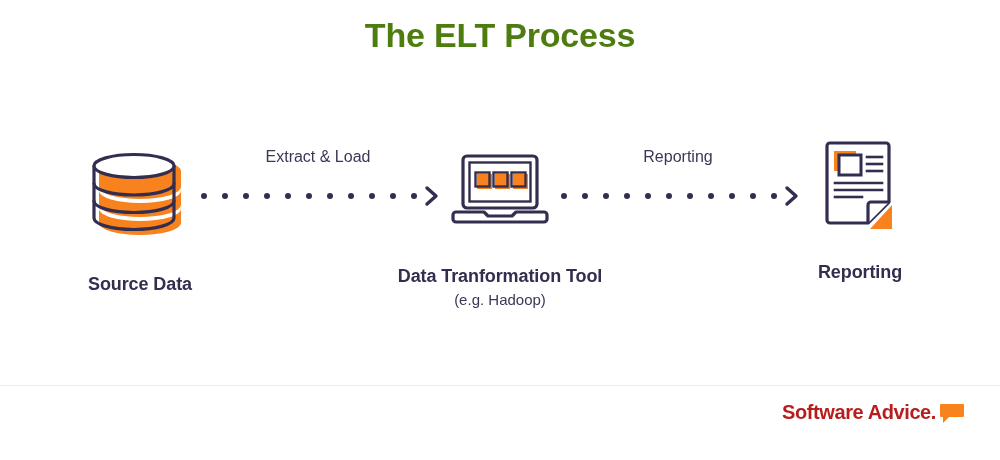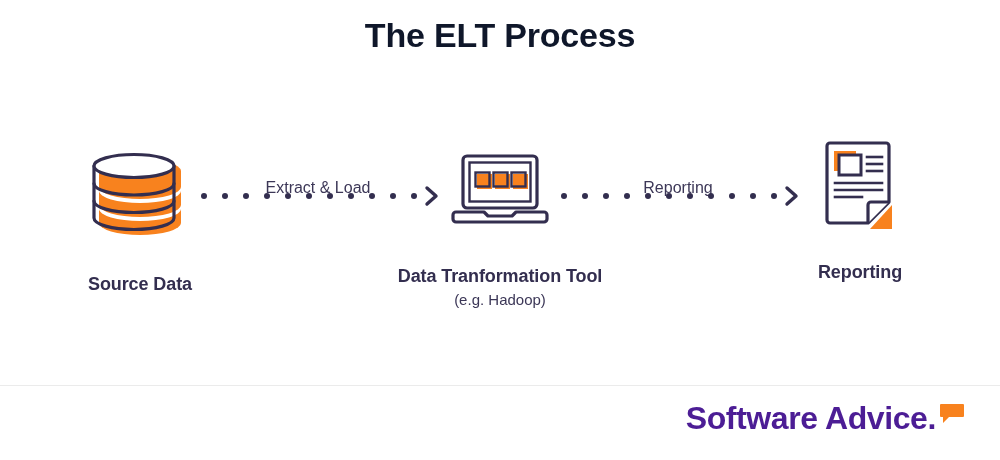--- a/index.html
+++ b/index.html
@@ -19,21 +19,21 @@
 
   
   .title {
     position: absolute;
     top: 16px;
     left: 0;
     width: 1000px;
     text-align: center;
     font-size: 34px;
     font-weight: bold;
-    color: #0f172a;
+    color: #4d7c0f;
     letter-spacing: -0.2px;
   }
 
   
   .stage {
     position: absolute;
     top: 130px;
     left: 0;
     width: 1000px;
     height: 210px;
@@ -77,21 +77,20 @@
   #connector-transform    { left: 556px; top: 18px; width: 244px; }
 
   .connector-label {
     position: absolute;
     top: 0;
     left: 0;
     width: 100%;
     text-align: center;
     font-size: 16px;
     color: #3c3757;
-    margin-top: 31px;
   }
   .connector-line {
     position: absolute;
     left: 0;
     top: 36px;
     width: 100%;
     height: 24px;
   }
 
   
@@ -104,23 +103,23 @@
     background: #ebebeb;
   }
   .logo {
     position: absolute;
     right: 35px;
     top: 402px;
     display: flex;
     align-items: flex-start;
   }
   .logo-text {
-    font-size: 32px;
+    font-size: 20px;
     font-weight: bold;
-    color: #4c1d95;
+    color: #b91c1c;
     letter-spacing: -0.4px;
     line-height: 1;
   }
   .logo-bubble {
     margin-left: 3px;
     margin-top: 1px;
   }
 </style>
 </head>
 <body>

